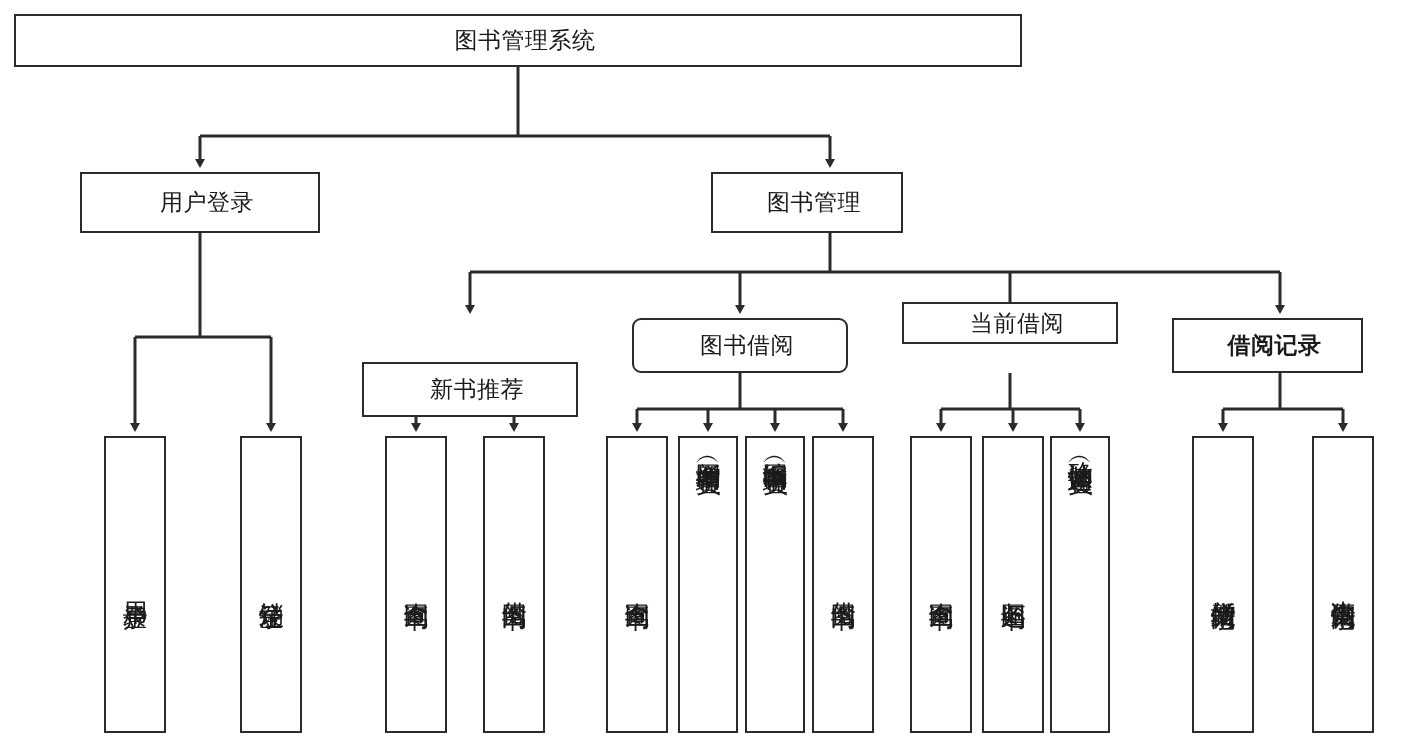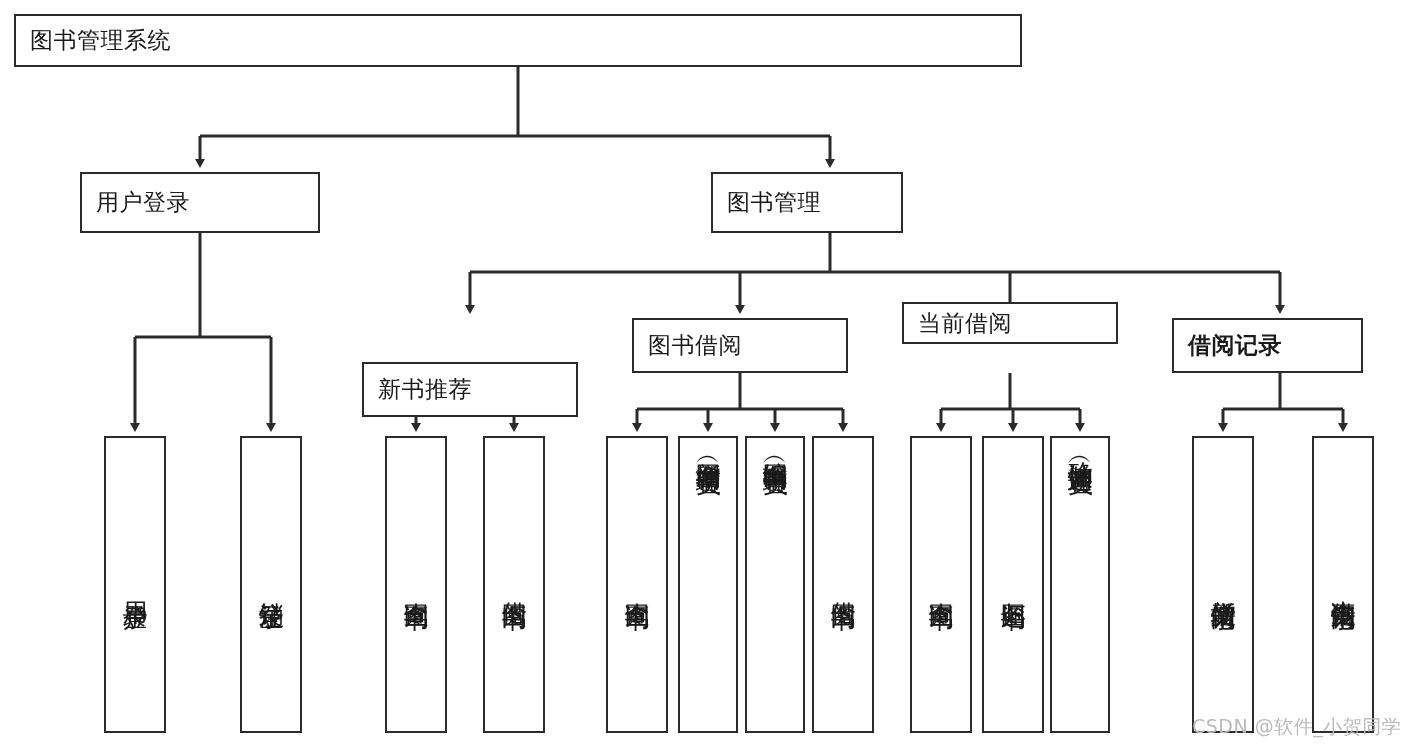--- a/index.html
+++ b/index.html
@@ -27,20 +27,21 @@
     height: 747px;
     pointer-events: none;
   }
   .node {
     position: absolute;
     box-sizing: border-box;
     border: 2.5px solid #2b2b2b;
     background: #ffffff;
     display: flex;
     align-items: center;
+    justify-content: center;
     color: #1a1a1a;
     padding-left: 14px;
   }
   .node.horizontal {
     writing-mode: horizontal-tb;
     font-size: 23px;
     letter-spacing: 0.5px;
   }
   .node.vertical {
     writing-mode: vertical-rl;
@@ -135,21 +136,21 @@
   <div class="node horizontal" style="left: 80px; top: 172px; width: 240px; height: 61px;">
     <span class="label">用户登录</span>
   </div>
   <div class="node horizontal" style="left: 711px; top: 172px; width: 192px; height: 61px;">
     <span class="label">图书管理</span>
   </div>
 
   <div class="node horizontal" style="left: 362px; top: 318px; width: 216px; height: 55px; margin-top: 44px;">
     <span class="label">新书推荐</span>
   </div>
-  <div class="node horizontal" style="left: 632px; top: 318px; width: 216px; height: 55px;">
+  <div class="node horizontal" style="left: 632px; top: 318px; width: 216px; height: 55px; border-radius: 9px;">
     <span class="label">图书借阅</span>
   </div>
   <div class="node horizontal" style="left: 902px; top: 302px; width: 216px; height: 42px;">
     <span class="label">当前借阅</span>
   </div>
   <div class="node horizontal" style="left: 1172px; top: 318px; width: 191px; height: 55px; font-weight: bold;">
     <span class="label">借阅记录</span>
   </div>
 
   <div class="node vertical" style="left: 104px; top: 436px; width: 62px; height: 297px;">
@@ -185,15 +186,14 @@
   <div class="node vertical top-aligned" style="left: 1050px; top: 436px; width: 60px; height: 297px;">
     <span class="label">确认归还（管理员）</span>
   </div>
   <div class="node vertical" style="left: 1192px; top: 436px; width: 62px; height: 297px;">
     <span class="label">新增借阅记录</span>
   </div>
   <div class="node vertical" style="left: 1312px; top: 436px; width: 62px; height: 297px;">
     <span class="label">查询借阅记录</span>
   </div>
 
-  <div class="watermark">CSDN @软件_小贺同学</div>
 
 </div>
 
 </body></html>

